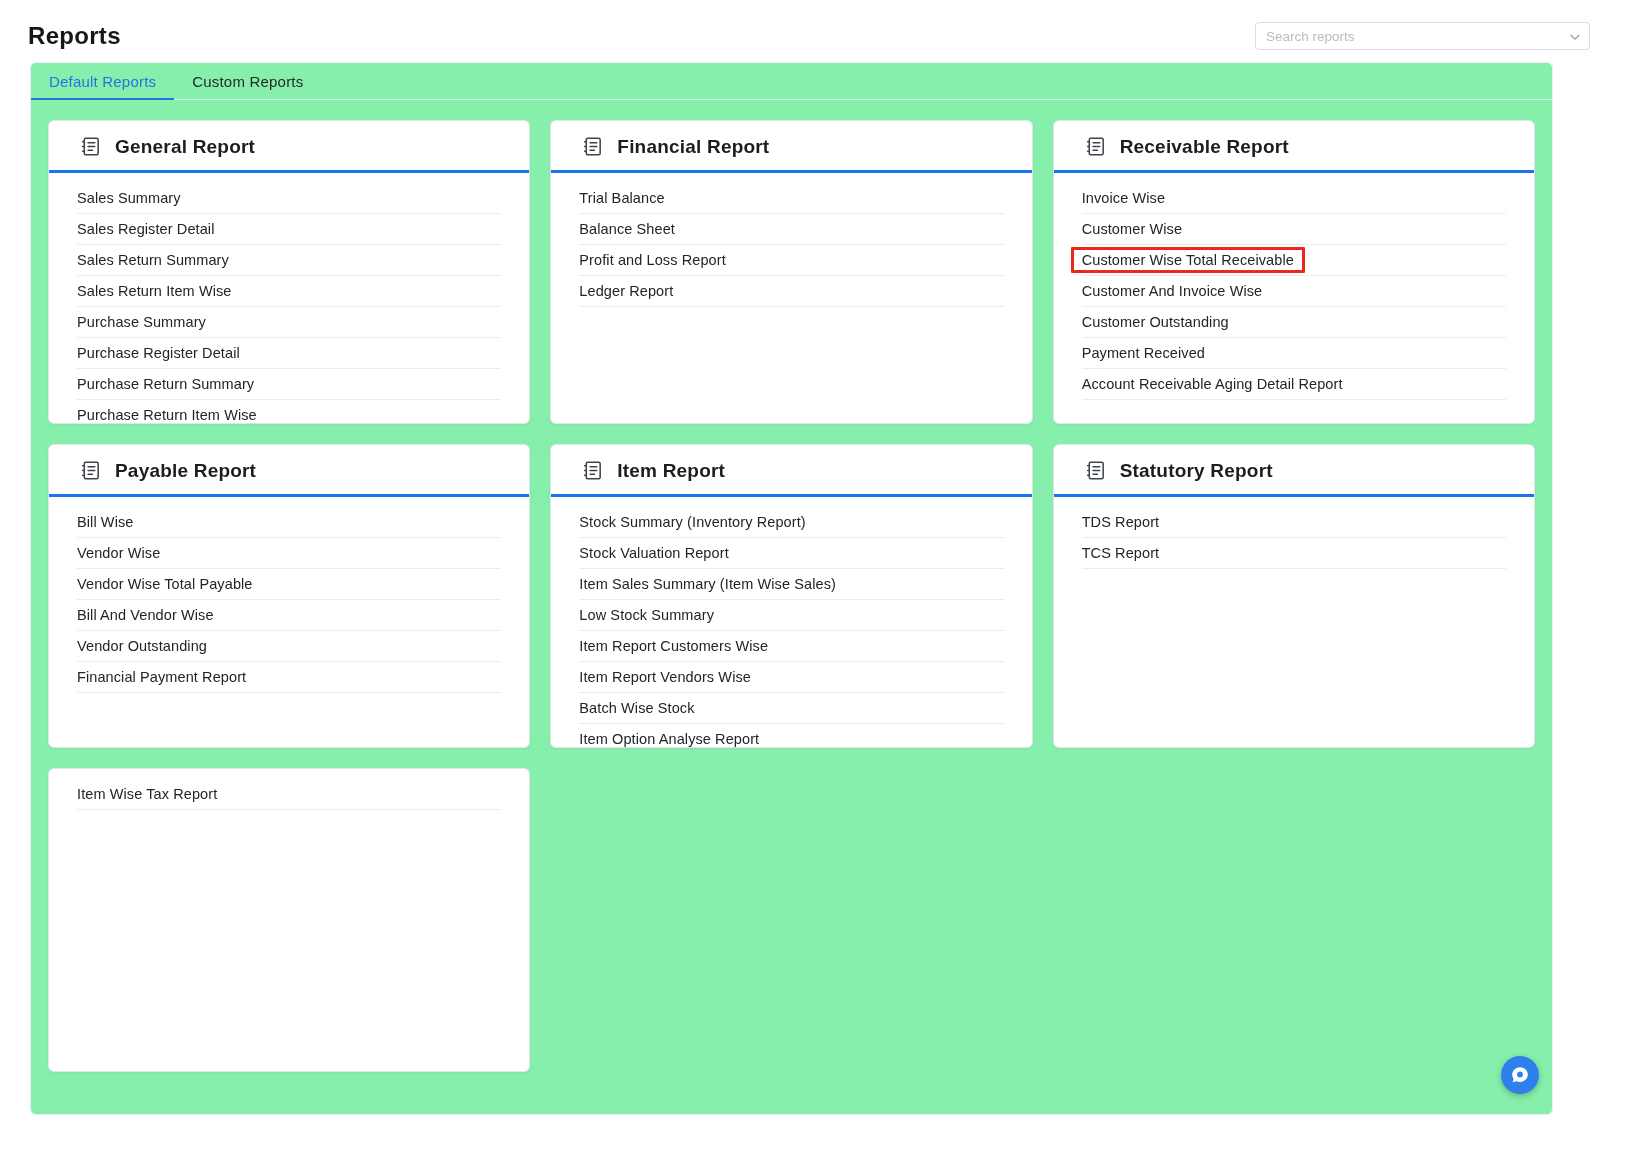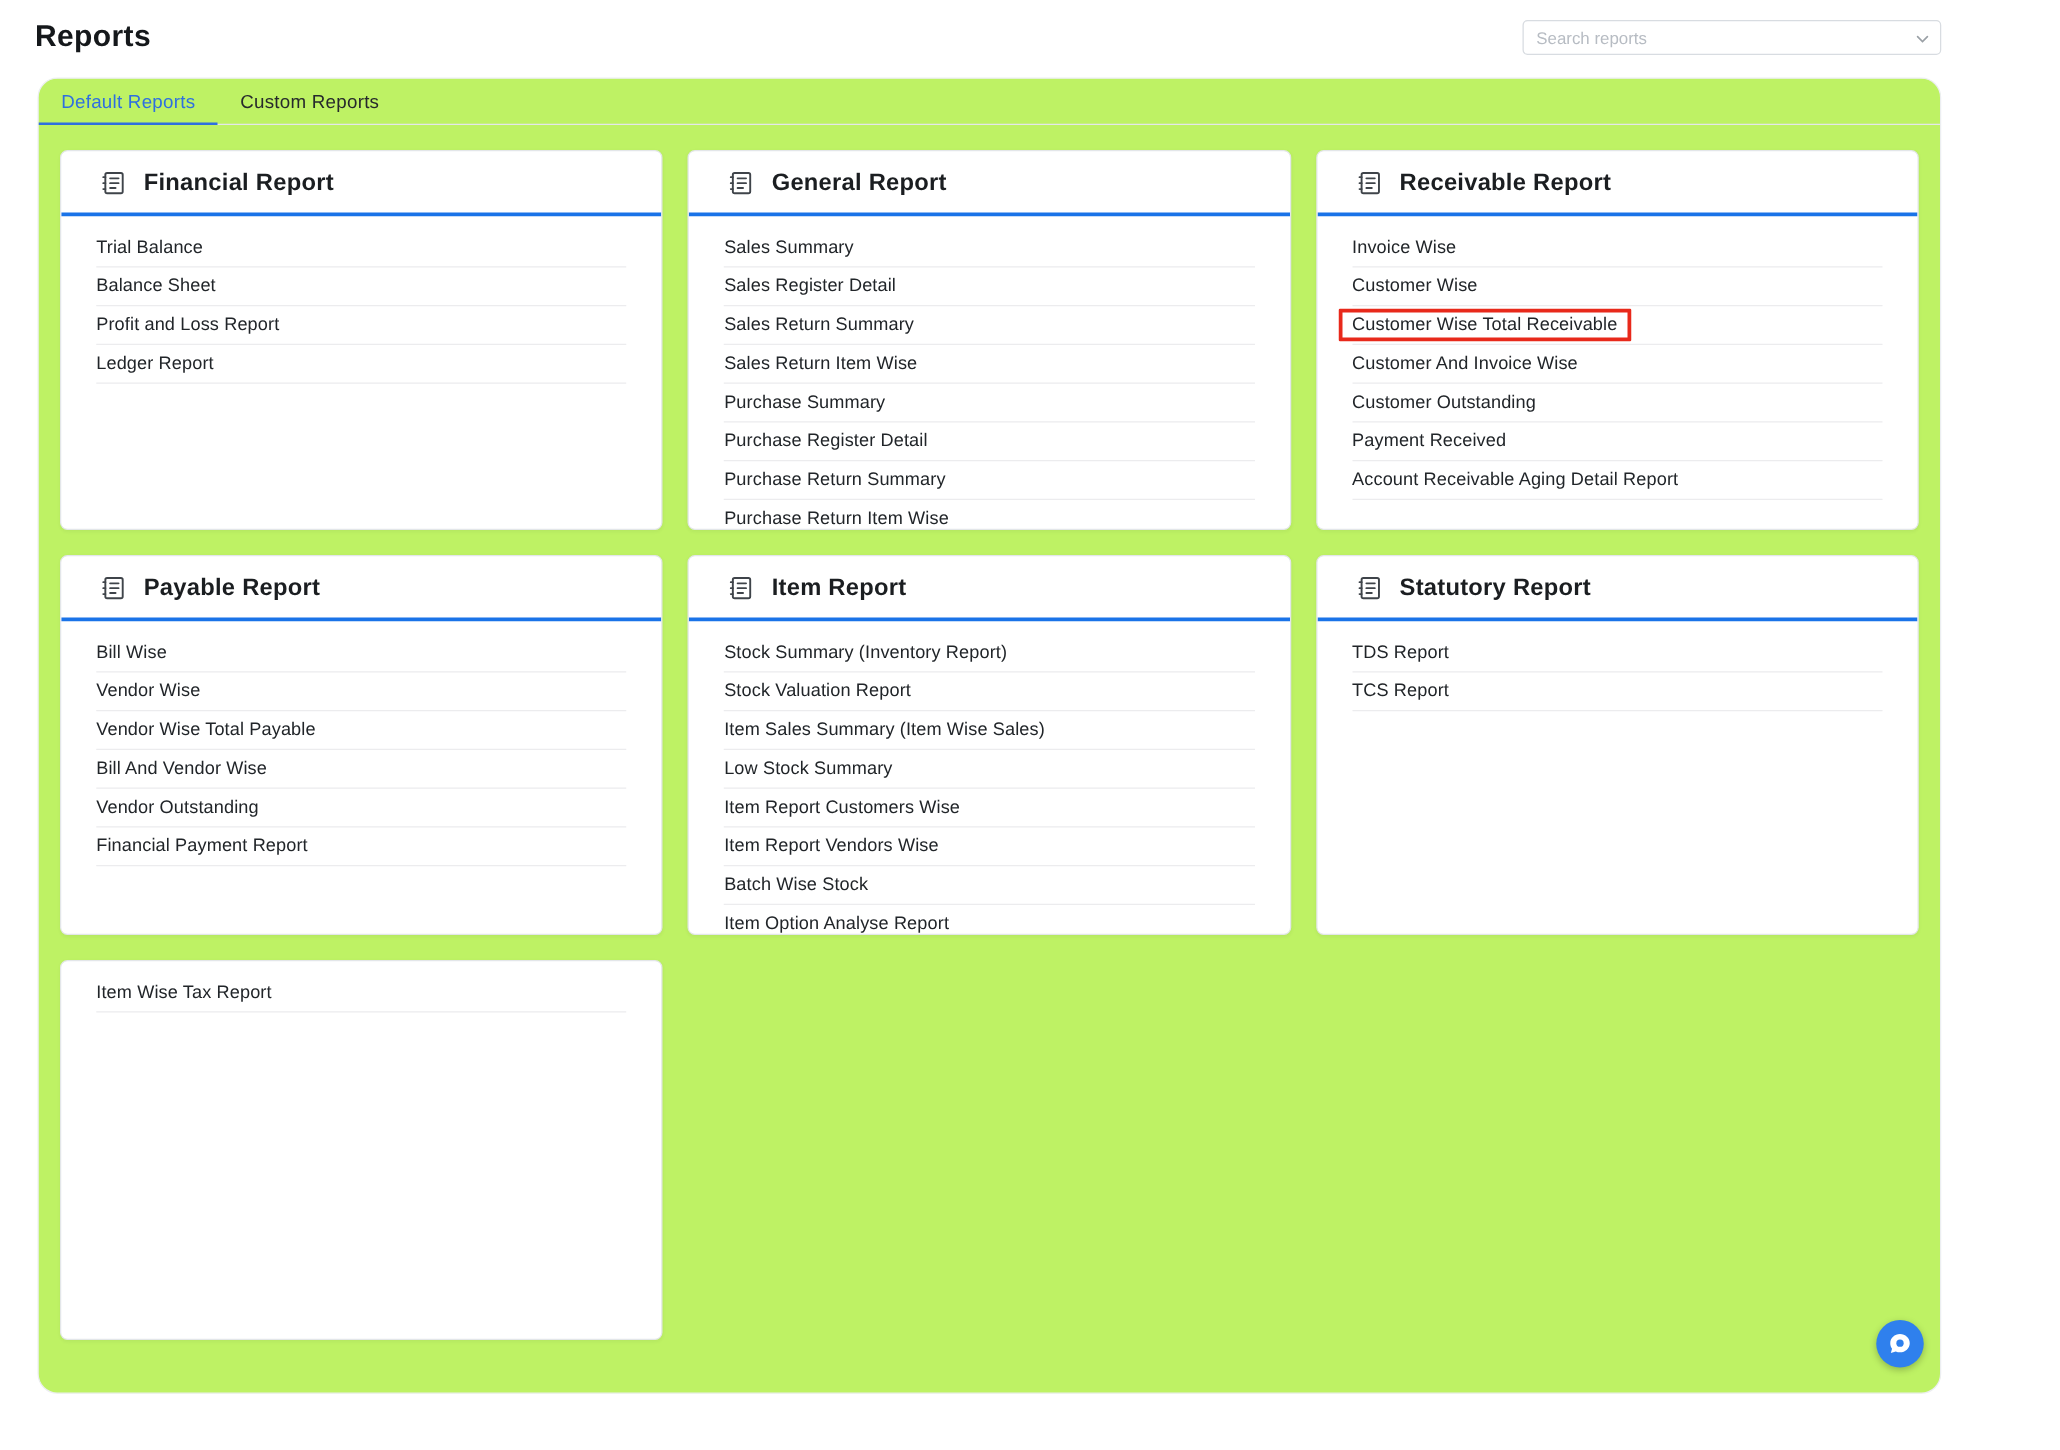--- a/index.html
+++ b/index.html
@@ -7,43 +7,43 @@
   body {
     width:1648px; height:1160px; overflow:hidden;
     background:#ffffff;
     font-family:"Liberation Sans","DejaVu Sans",sans-serif;
     color:#212529;
     position:relative;
   }
 
   
   .topbar {
-    display:flex; align-items:flex-start; justify-content:space-between;
-    padding:16px 95px 12px 28px; height:62px;
+    display:flex; align-items:flex-end; justify-content:space-between;
+    padding:16px 58px 12px 28px; height:62px;
   }
   .page-title {
     margin:0; font-size:24px; font-weight:700; letter-spacing:.3px; color:#15181b;
   }
   .search-box {
     position:relative; width:335px; height:28px;
     border:1px solid #d8dce1; border-radius:4px; background:#fff;
     display:flex; align-items:center;
   }
   .search-box input {
     border:none; outline:none; flex:1; height:100%;
     padding:0 26px 0 10px; font-size:13.5px; background:transparent;
     font-family:inherit; color:#1d4ed8;
   }
   .search-box input::placeholder { color:#b7bcc3; }
   .search-chevron { position:absolute; right:7px; top:7px; line-height:0; }
 
   
   .panel {
     margin:0 95px 0 30px;
-    border:1px solid #eceef1; border-radius:16px; background:#bef264;
+    border:1px solid #eceef1; border-radius:6px; background:#86efac;
   }
   .tabs { display:flex; border-bottom:1px solid #e4e7ea; padding-left:0; }
   .tab {
     padding:10px 18px 8px; font-size:15px; color:#26292c; cursor:pointer;
     letter-spacing:.2px;
   }
   .tab.active {
     color:var(--tab_active,#2e6fe0); font-weight:500;
     border-bottom:2px solid var(--tab_active,#2e6fe0); margin-bottom:-1px;
   }
@@ -121,77 +121,77 @@
         <svg width="23" height="23" viewBox="0 0 24 24" fill="none" stroke="#3f444a" stroke-width="1.6" stroke-linecap="round">
           <rect x="5.5" y="3.5" width="14.5" height="17" rx="1.5"></rect>
           <path d="M9.5 8h7"></path>
           <path d="M9.5 12h7"></path>
           <path d="M9.5 16h4.5"></path>
           <path d="M5.5 7H3.8"></path>
           <path d="M5.5 12H3.8"></path>
           <path d="M5.5 17H3.8"></path>
         </svg>
       </span>
+      <h2 class="card-title">General Report</h2>
+    </header>
+    <ul class="card-body">
+            <li class="report-item">
+              <span>Sales Summary</span>
+            </li>
+            <li class="report-item">
+              <span>Sales Register Detail</span>
+            </li>
+            <li class="report-item">
+              <span>Sales Return Summary</span>
+            </li>
+            <li class="report-item">
+              <span>Sales Return Item Wise</span>
+            </li>
+            <li class="report-item">
+              <span>Purchase Summary</span>
+            </li>
+            <li class="report-item">
+              <span>Purchase Register Detail</span>
+            </li>
+            <li class="report-item">
+              <span>Purchase Return Summary</span>
+            </li>
+            <li class="report-item">
+              <span>Purchase Return Item Wise</span>
+            </li>
+          </ul>
+  </section>
+
+  <section class="card">
+    <header class="card-header">
+      <span class="card-icon">
+        <svg width="23" height="23" viewBox="0 0 24 24" fill="none" stroke="#3f444a" stroke-width="1.6" stroke-linecap="round">
+          <rect x="5.5" y="3.5" width="14.5" height="17" rx="1.5"></rect>
+          <path d="M9.5 8h7"></path>
+          <path d="M9.5 12h7"></path>
+          <path d="M9.5 16h4.5"></path>
+          <path d="M5.5 7H3.8"></path>
+          <path d="M5.5 12H3.8"></path>
+          <path d="M5.5 17H3.8"></path>
+        </svg>
+      </span>
       <h2 class="card-title">Financial Report</h2>
     </header>
     <ul class="card-body">
             <li class="report-item">
               <span>Trial Balance</span>
             </li>
             <li class="report-item">
               <span>Balance Sheet</span>
             </li>
             <li class="report-item">
               <span>Profit and Loss Report</span>
             </li>
             <li class="report-item">
               <span>Ledger Report</span>
-            </li>
-          </ul>
-  </section>
-
-  <section class="card">
-    <header class="card-header">
-      <span class="card-icon">
-        <svg width="23" height="23" viewBox="0 0 24 24" fill="none" stroke="#3f444a" stroke-width="1.6" stroke-linecap="round">
-          <rect x="5.5" y="3.5" width="14.5" height="17" rx="1.5"></rect>
-          <path d="M9.5 8h7"></path>
-          <path d="M9.5 12h7"></path>
-          <path d="M9.5 16h4.5"></path>
-          <path d="M5.5 7H3.8"></path>
-          <path d="M5.5 12H3.8"></path>
-          <path d="M5.5 17H3.8"></path>
-        </svg>
-      </span>
-      <h2 class="card-title">General Report</h2>
-    </header>
-    <ul class="card-body">
-            <li class="report-item">
-              <span>Sales Summary</span>
-            </li>
-            <li class="report-item">
-              <span>Sales Register Detail</span>
-            </li>
-            <li class="report-item">
-              <span>Sales Return Summary</span>
-            </li>
-            <li class="report-item">
-              <span>Sales Return Item Wise</span>
-            </li>
-            <li class="report-item">
-              <span>Purchase Summary</span>
-            </li>
-            <li class="report-item">
-              <span>Purchase Register Detail</span>
-            </li>
-            <li class="report-item">
-              <span>Purchase Return Summary</span>
-            </li>
-            <li class="report-item">
-              <span>Purchase Return Item Wise</span>
             </li>
           </ul>
   </section>
 
   <section class="card">
     <header class="card-header">
       <span class="card-icon">
         <svg width="23" height="23" viewBox="0 0 24 24" fill="none" stroke="#3f444a" stroke-width="1.6" stroke-linecap="round">
           <rect x="5.5" y="3.5" width="14.5" height="17" rx="1.5"></rect>
           <path d="M9.5 8h7"></path>

